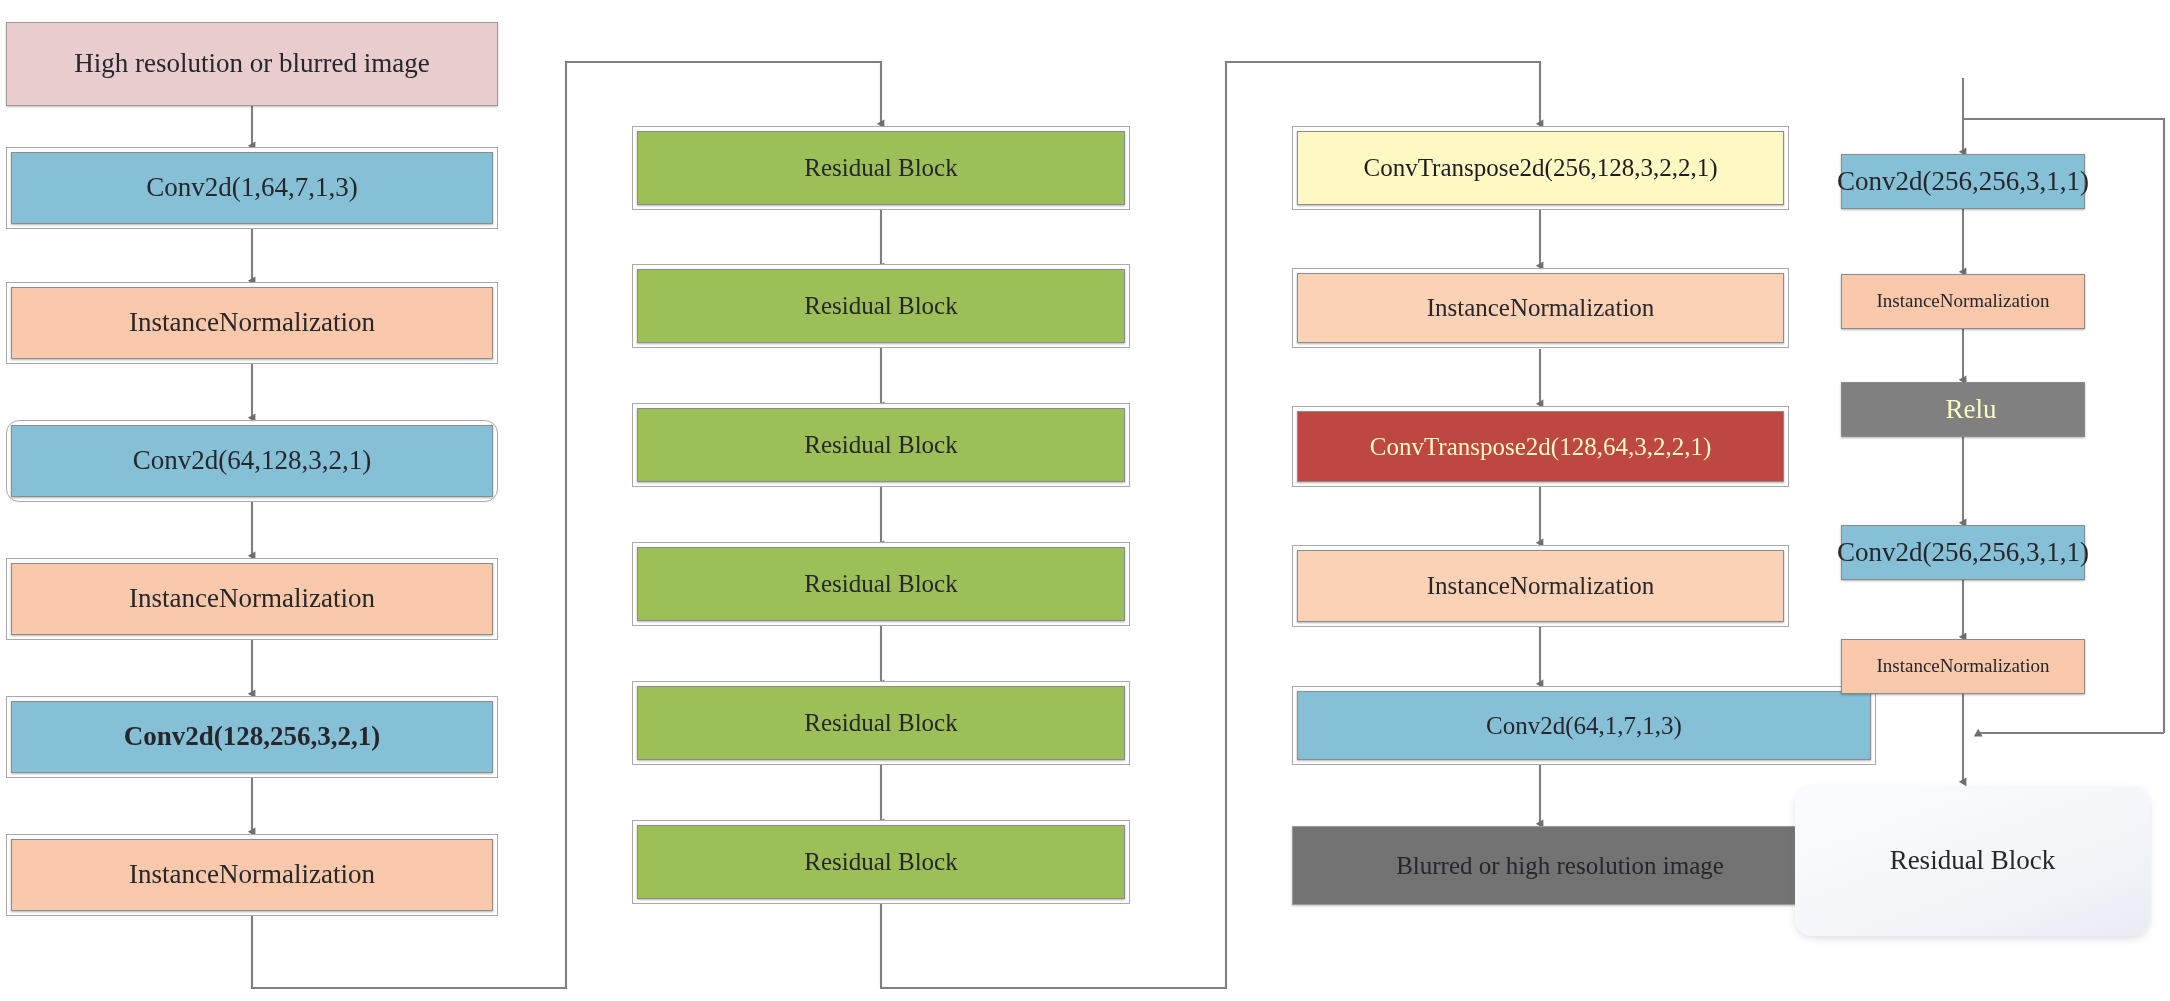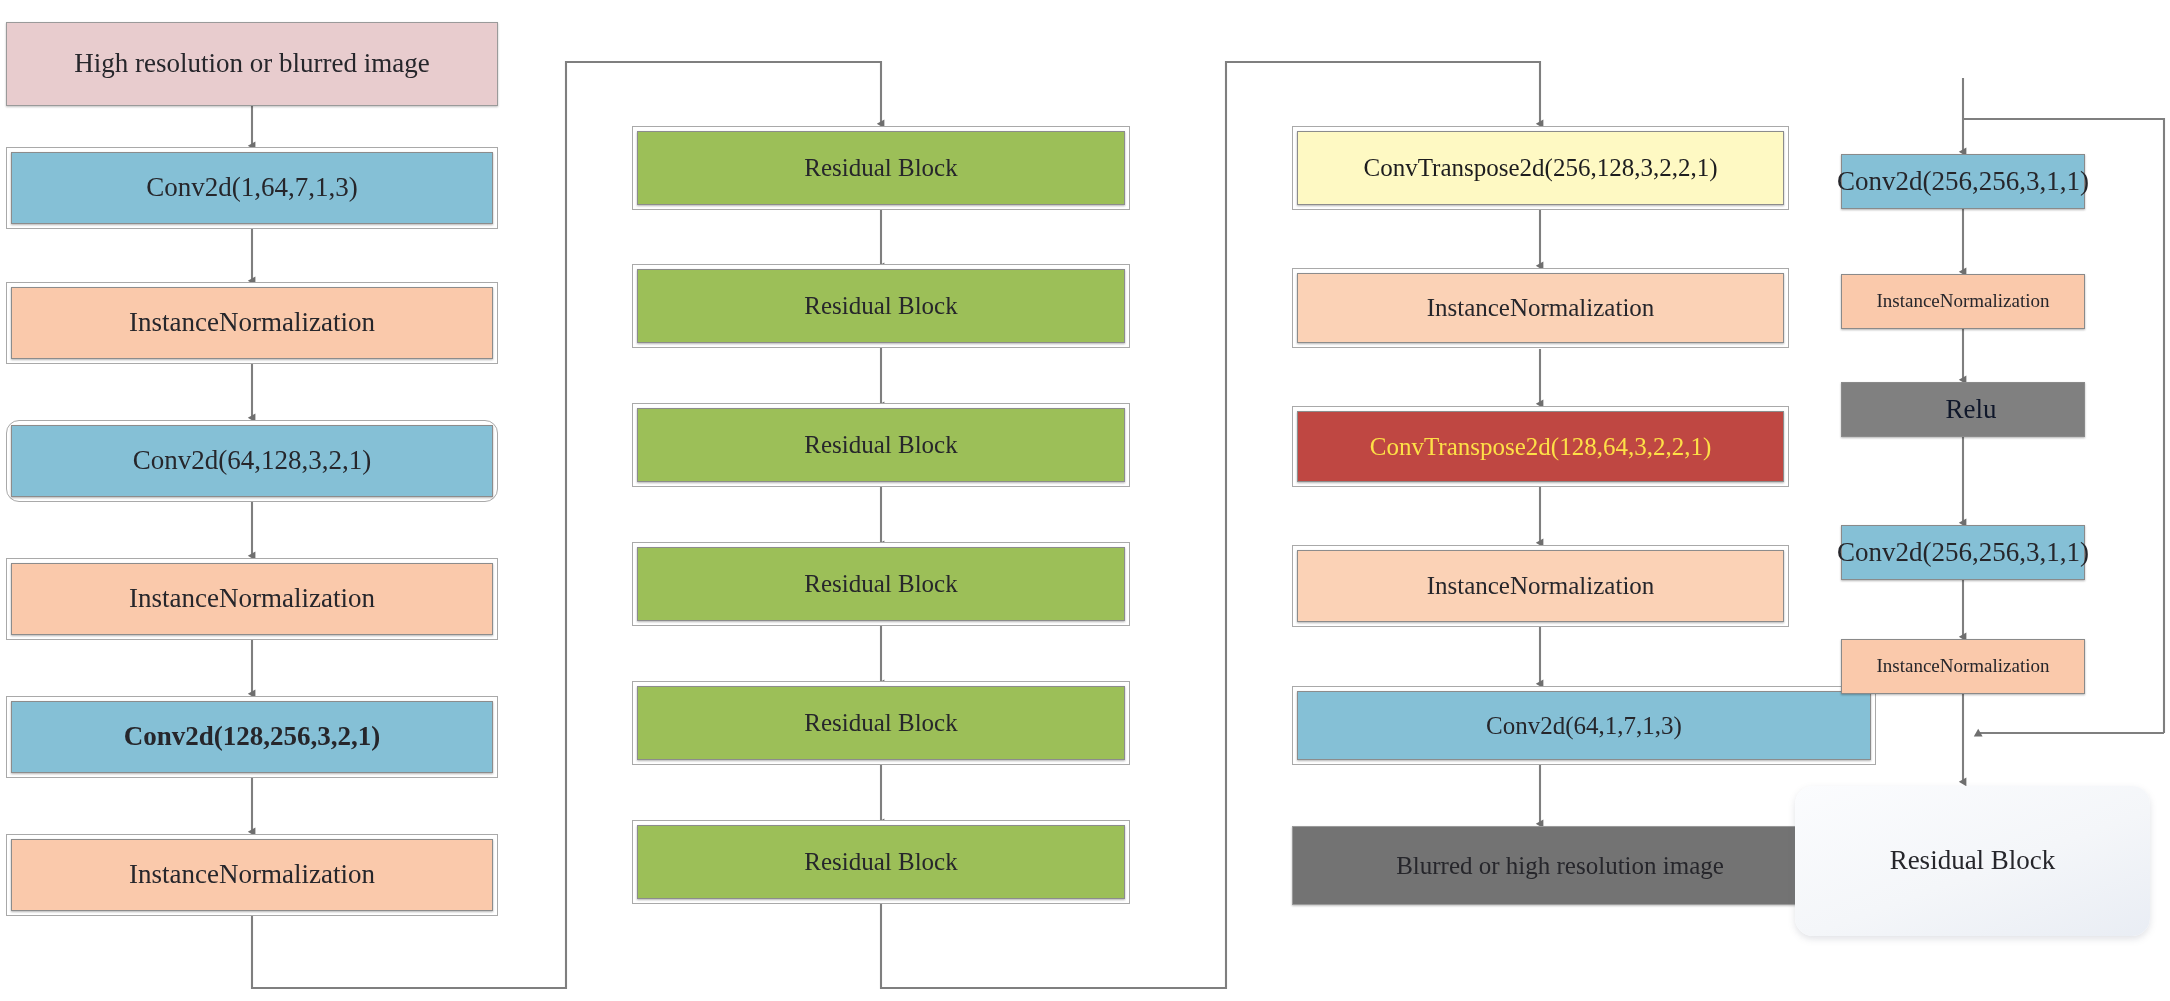--- a/index.html
+++ b/index.html
@@ -213,21 +213,21 @@
     </div>
   </div>
 
   <div class="node framed" style="left:1292px; top:268px; width:497px; height:80px;">
     <div class="fill fs-md" style="background:#fbd2b6;">
       <span>InstanceNormalization</span>
     </div>
   </div>
 
   <div class="node framed" style="left:1292px; top:406px; width:497px; height:81px;">
-    <div class="fill fs-md" style="background:#bf4742; color:#fde047;">
+    <div class="fill fs-md" style="background:#bf4742; color:#fef9c3;">
       <span>ConvTranspose2d(128,64,3,2,2,1)</span>
     </div>
   </div>
 
   <div class="node framed" style="left:1292px; top:545px; width:497px; height:82px;">
     <div class="fill fs-md" style="background:#fbd2b6;">
       <span>InstanceNormalization</span>
     </div>
   </div>
 
@@ -242,21 +242,21 @@
   </div>
 
   <div class="node plain fs-sm" style="left:1841px; top:154px; width:244px; height:55px; background:#85c0d6;">
     <span>Conv2d(256,256,3,1,1)</span>
   </div>
 
   <div class="node plain fs-xs" style="left:1841px; top:274px; width:244px; height:55px; background:#fac9ab;">
     <span>InstanceNormalization</span>
   </div>
 
-  <div class="node plain fs-sm" style="left:1841px; top:382px; width:244px; height:55px; background:#808080; color:#0f172a;padding-left:16px;">
+  <div class="node plain fs-sm" style="left:1841px; top:382px; width:244px; height:55px; background:#808080; color:#fef9c3;padding-left:16px;">
     <span>Relu</span>
   </div>
 
   <div class="node plain fs-sm" style="left:1841px; top:525px; width:244px; height:55px; background:#85c0d6;">
     <span>Conv2d(256,256,3,1,1)</span>
   </div>
 
   <div class="node plain fs-xs" style="left:1841px; top:639px; width:244px; height:55px; background:#fac9ab;">
     <span>InstanceNormalization</span>
   </div>

